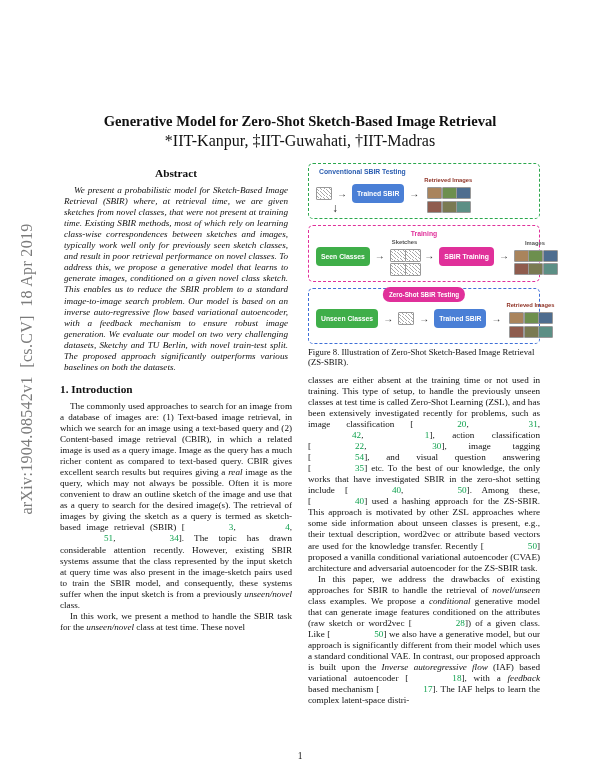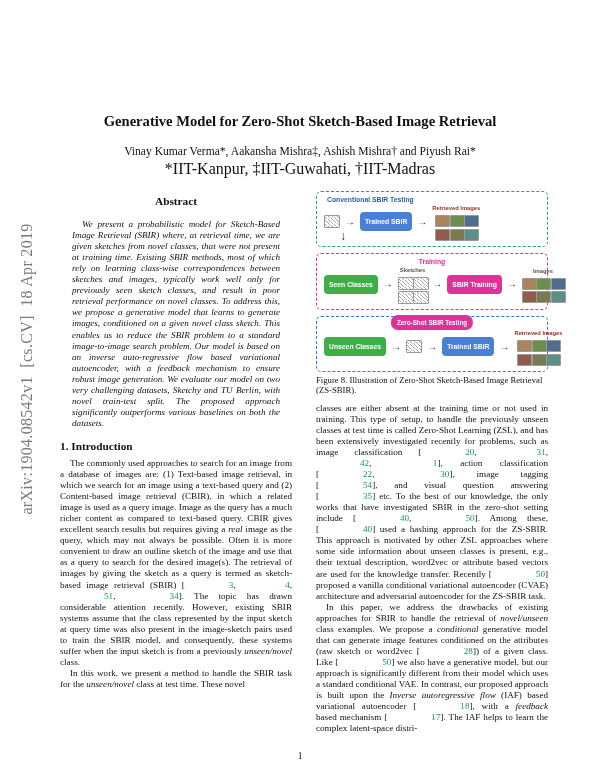--- a/index.html
+++ b/index.html
@@ -16,24 +16,24 @@
     font-size:16px;color:var(--c-watermark,#7b7b7b);white-space:pre;
     letter-spacing:.3px;
   }
   
   .hdr{padding:112px 25px 0;text-align:center;}
   .title{font-size:14.6px;font-weight:bold;margin:0 14px;line-height:18px;}
   .authors{margin-top:15px;font-size:11.6px;}
   .affil{margin-top:2px;font-size:16px;}
   .emails{margin-top:5px;font-size:8.1px;font-family:"DejaVu Sans Mono",monospace;letter-spacing:-.2px;color:#222;}
   
-  .cols{display:flex;gap:24px;padding:13px 60px 0;align-items:flex-start;}
+  .cols{display:flex;gap:16px;padding:13px 60px 0;align-items:flex-start;}
   .col{width:232px;flex:0 0 232px;font-size:9.15px;line-height:11.05px;text-align:justify;}
   .abs-head{text-align:center;font-weight:bold;font-size:11.3px;margin:5px 0 6px;}
-  .abstract{font-style:italic;margin:12px;}
+  .abstract{font-style:italic;margin:4px;}
   .sec-head{font-size:11.3px;font-weight:bold;margin:11px 0 6px;text-align:left;}
   p{margin:0;}
   p.indent{text-indent:10px;}
   .cite{color:var(--c-cite,#0fa14e);padding-left:44px;}
   
   .fig{margin:0 0 3px;position:relative;font-family:"Liberation Sans",sans-serif;}
   .fig-row{position:relative;border:1.6px dashed #999;border-radius:5px;
     display:flex;align-items:center;gap:5px;padding:11px 7px 5px;margin-bottom:6px;}
   .row1{border-color:var(--c-figgreen,#2aa84c);min-height:25px;}
   .row2{border-color:var(--c-figpink,#e0309a);min-height:34px;}
@@ -68,21 +68,20 @@
 </style>
 </head>
 <body>
 
 <div class="page">
 
   <div class="watermark">arXiv:1904.08542v1  [cs.CV]  18 Apr 2019</div>
 
   <div class="hdr">
     <div class="title">Generative Model for Zero-Shot Sketch-Based Image Retrieval</div>
-    <div class="authors">Vinay Kumar Verma*, Aakansha Mishra‡, Ashish Mishra† and Piyush Rai*</div>
     <div class="affil">*IIT-Kanpur, ‡IIT-Guwahati, †IIT-Madras</div>
   </div>
 
   <div class="cols">
 
     <div class="col">
       <div class="abs-head">Abstract</div>
       <p class="abstract indent">We present a probabilistic model for Sketch-Based Image Retrieval (SBIR) where, at retrieval time, we are given sketches from novel classes, that were not present at training time. Existing SBIR methods, most of which rely on learning class-wise correspondences between sketches and images, typically work well only for previously seen sketch classes, and result in poor retrieval performance on novel classes. To address this, we propose a generative model that learns to generate images, conditioned on a given novel class sketch. This enables us to reduce the SBIR problem to a standard image-to-image search problem. Our model is based on an inverse auto-regressive flow based variational autoencoder, with a feedback mechanism to ensure robust image generation. We evaluate our model on two very challenging datasets, Sketchy and TU Berlin, with novel train-test split. The proposed approach significantly outperforms various baselines on both the datasets.</p>
       <div class="sec-head">1. Introduction</div>
       <p class="indent">The commonly used approaches to search for an image from a database of images are: (1) Text-based image retrieval, in which we search for an image using a text-based query and (2) Content-based image retrieval (CBIR), in which a related image is used as a query image. Image as the query has a much richer content as compared to text-based query. CBIR gives excellent search results but requires giving a <i>real</i> image as the query, which may not always be possible. Often it is more convenient to draw an outline sketch of the image and use that as a query to search for the desired image(s). The retrieval of images by giving the sketch as a query is termed as sketch-based image retrieval (SBIR) [<span class="cite">3</span>, <span class="cite">4</span>, <span class="cite">51</span>, <span class="cite">34</span>]. The topic has drawn considerable attention recently. However, existing SBIR systems assume that the class represented by the input sketch at query time was also present in the image-sketch pairs used to train the SBIR model, and consequently, these systems suffer when the input sketch is from a previously <i>unseen/novel</i> class.</p>

